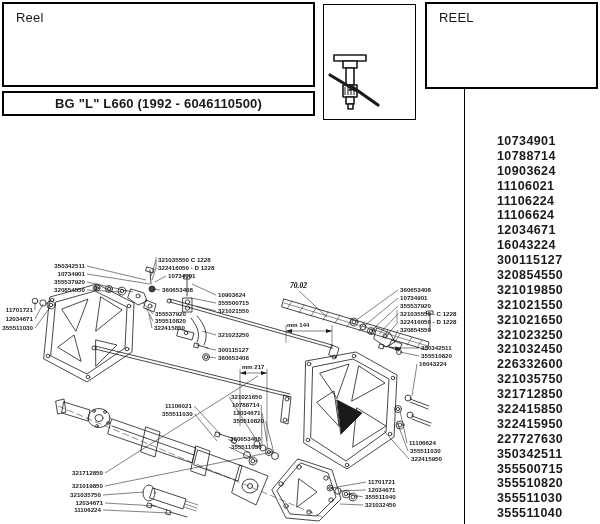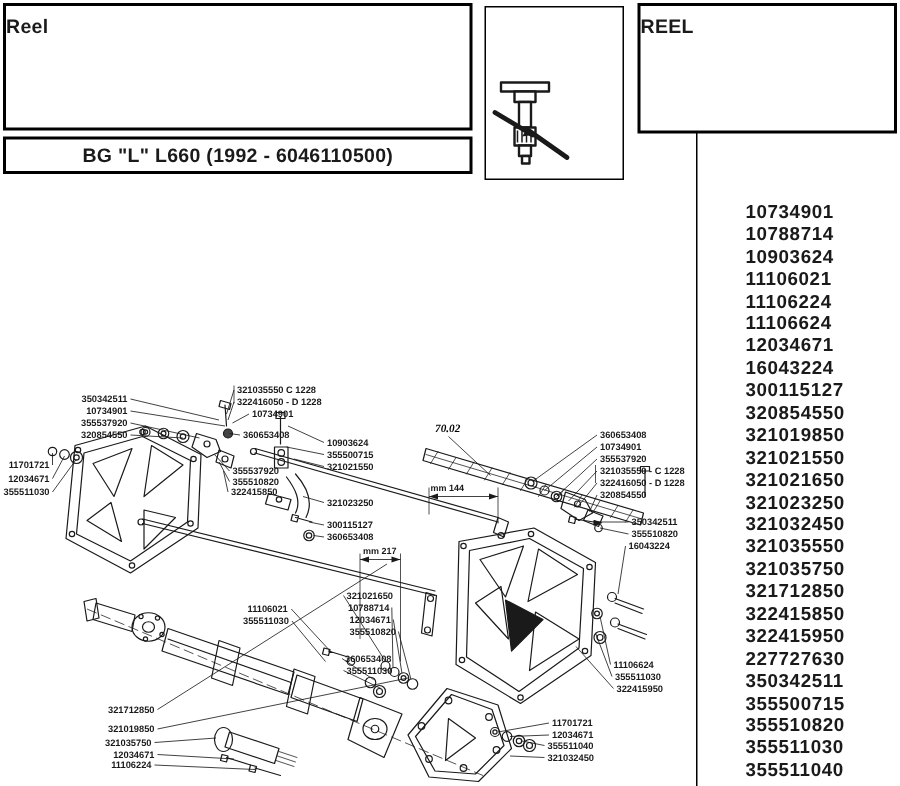--- a/index.html
+++ b/index.html
@@ -6,21 +6,21 @@
   body{
     width:600px;height:524px;position:relative;overflow:hidden;
     background:#fff;color:#1a1a1a;
     font-family:"Liberation Sans", sans-serif;
   }
   .box{position:absolute;border:2px solid #000;background:#fff;box-sizing:border-box;z-index:3}
   #box-left{left:2px;top:2px;width:313px;height:85px}
   #banner-box{left:2px;top:91px;width:313px;height:25px;display:flex;align-items:center;justify-content:center}
   #icon-box{left:323px;top:4px;width:93px;height:116px;border-width:1.5px}
   #box-right{left:425px;top:2px;width:173px;height:87px}
-  .box-title{position:absolute;top:6px;left:0;font-weight:bold;font-size:13px;letter-spacing:.2px}
+  .box-title{position:absolute;top:6px;left:12px;font-weight:normal;font-size:13px;letter-spacing:.2px}
   #banner-text{font-weight:bold;font-size:13px;letter-spacing:.2px}
   #divider{position:absolute;left:464px;top:88px;width:1px;height:436px;background:#000;z-index:3}
   #parts-list{position:absolute;left:497px;top:134px;z-index:3;
     font-size:12.5px;font-weight:bold;line-height:14.9px;letter-spacing:.4px}
   .part-num{height:14.9px}
   #diagram{position:absolute;left:0;top:0;z-index:1}
   #icon-svg{position:absolute;left:0;top:0}
   .ink{stroke:#1a1a1a;fill:none;stroke-width:.8;stroke-linejoin:round;stroke-linecap:round}
   .thin{stroke:#1a1a1a;fill:none;stroke-width:.5}
   .leader{stroke:#1a1a1a;stroke-width:.55;fill:none}
@@ -370,21 +370,21 @@
     <div class="part-num">11106624</div>
     <div class="part-num">12034671</div>
     <div class="part-num">16043224</div>
     <div class="part-num">300115127</div>
     <div class="part-num">320854550</div>
     <div class="part-num">321019850</div>
     <div class="part-num">321021550</div>
     <div class="part-num">321021650</div>
     <div class="part-num">321023250</div>
     <div class="part-num">321032450</div>
-    <div class="part-num">321035550</div>
+    <div class="part-num">226332600</div>
     <div class="part-num">321035750</div>
     <div class="part-num">321712850</div>
     <div class="part-num">322415850</div>
     <div class="part-num">322415950</div>
     <div class="part-num">227727630</div>
     <div class="part-num">350342511</div>
     <div class="part-num">355500715</div>
     <div class="part-num">355510820</div>
     <div class="part-num">355511030</div>
     <div class="part-num">355511040</div>

